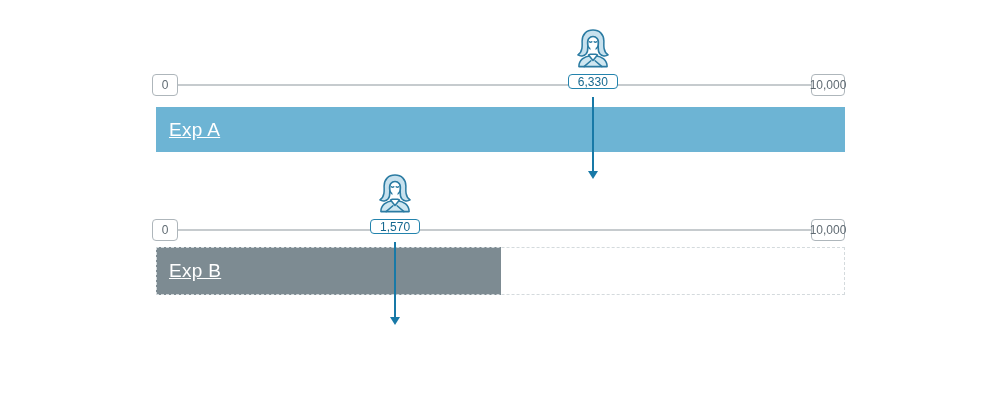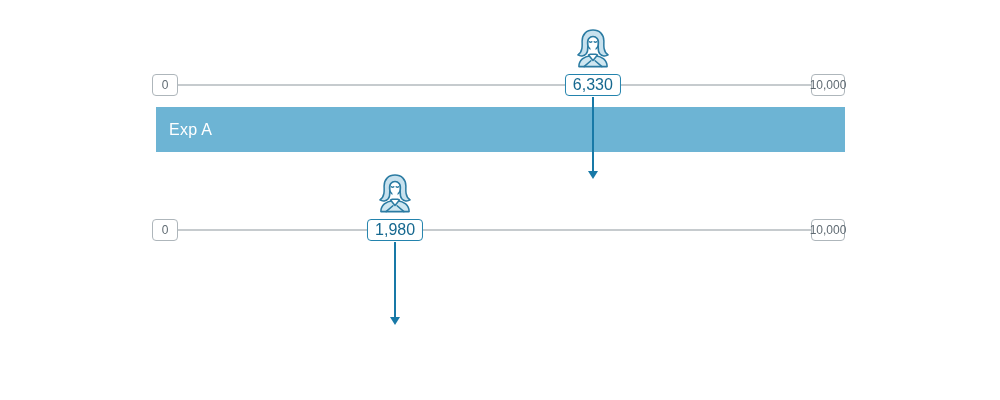--- a/index.html
+++ b/index.html
@@ -18,23 +18,23 @@
 
   .endpoint {
     position:absolute; top:47px; height:22px; background:#fff;
     border:1px solid #aeb6bb; border-radius:4px; color:#606b73;
     font-size:12px; display:flex; align-items:center; justify-content:center; z-index:1;
   }
   .endpoint.min { left:-4px; width:26px; }
   .endpoint.max { right:0;  width:34px; }
 
   .value-box {
-    position:absolute; top:47px; height:22px; min-width:50px; padding:0 7px;
+    position:absolute; top:47px; height:15px; min-width:50px; padding:0 7px;
     background:#fff; border:1.5px solid #2383ad; border-radius:4px;
-    color:#16688f; font-size:16px; font-weight:500;
+    color:#16688f; font-size:12px; font-weight:500;
     display:flex; align-items:center; justify-content:center;
     transform:translateX(-50%); z-index:3;
   }
 
   .arrow {
     position:absolute; top:70px; bottom:8px; width:2px;
     background:#1879a7; transform:translateX(-50%); z-index:5;
   }
   .arrow::after {
     content:""; position:absolute; left:50%; bottom:-8px; transform:translateX(-50%);
@@ -43,21 +43,21 @@
     border-top:8px solid #1879a7;
   }
 
   .bar-zone { position:absolute; left:0; right:0; }
   .row-a .bar-zone { top:80px; height:45px; }
   .row-b .bar-zone { top:75px; height:48px; }
 
   .bar-solid {
     position:absolute; left:0; top:0; height:100%;
     display:flex; align-items:center; padding-left:13px;
-    color:#ffffff; font-size:16px; letter-spacing:.3px; z-index:1;
+    color:#ffffff; font-size:19px; letter-spacing:.3px; z-index:1;text-decoration:underline;
   }
   .bar-dash {
     position:absolute; left:0; right:0; top:0; bottom:0;
     border:1px dashed #d4dadd; z-index:2; pointer-events:none;
   }
 </style>
 </head>
 <body>
 
 <div class="canvas">
@@ -110,19 +110,25 @@
           <path fill="none" d="M12.6 41.5 L19.8 35.4 M31.4 41.5 L24.2 35.4"></path>
         </g>
       </svg>
     </div>
 
     <div class="track"></div>
 
     <div class="endpoint min">0</div>
     <div class="endpoint max">10,000</div>
 
-    <div class="value-box" style="left: 34.7%;">1,980</div>
+    <div class="value-box" style="left: 34.7%;">1,570</div>
 
     <div class="arrow" style="left: 34.7%;"></div>
 
+    <div class="bar-zone">
+      <div class="bar-solid" style="width: 50%; background-color: rgb(125, 139, 146);">
+        <span>Exp B</span>
+      </div>
+      <div class="bar-dash"></div>
+    </div>
   </div>
 
 </div>
 
 </body></html>

